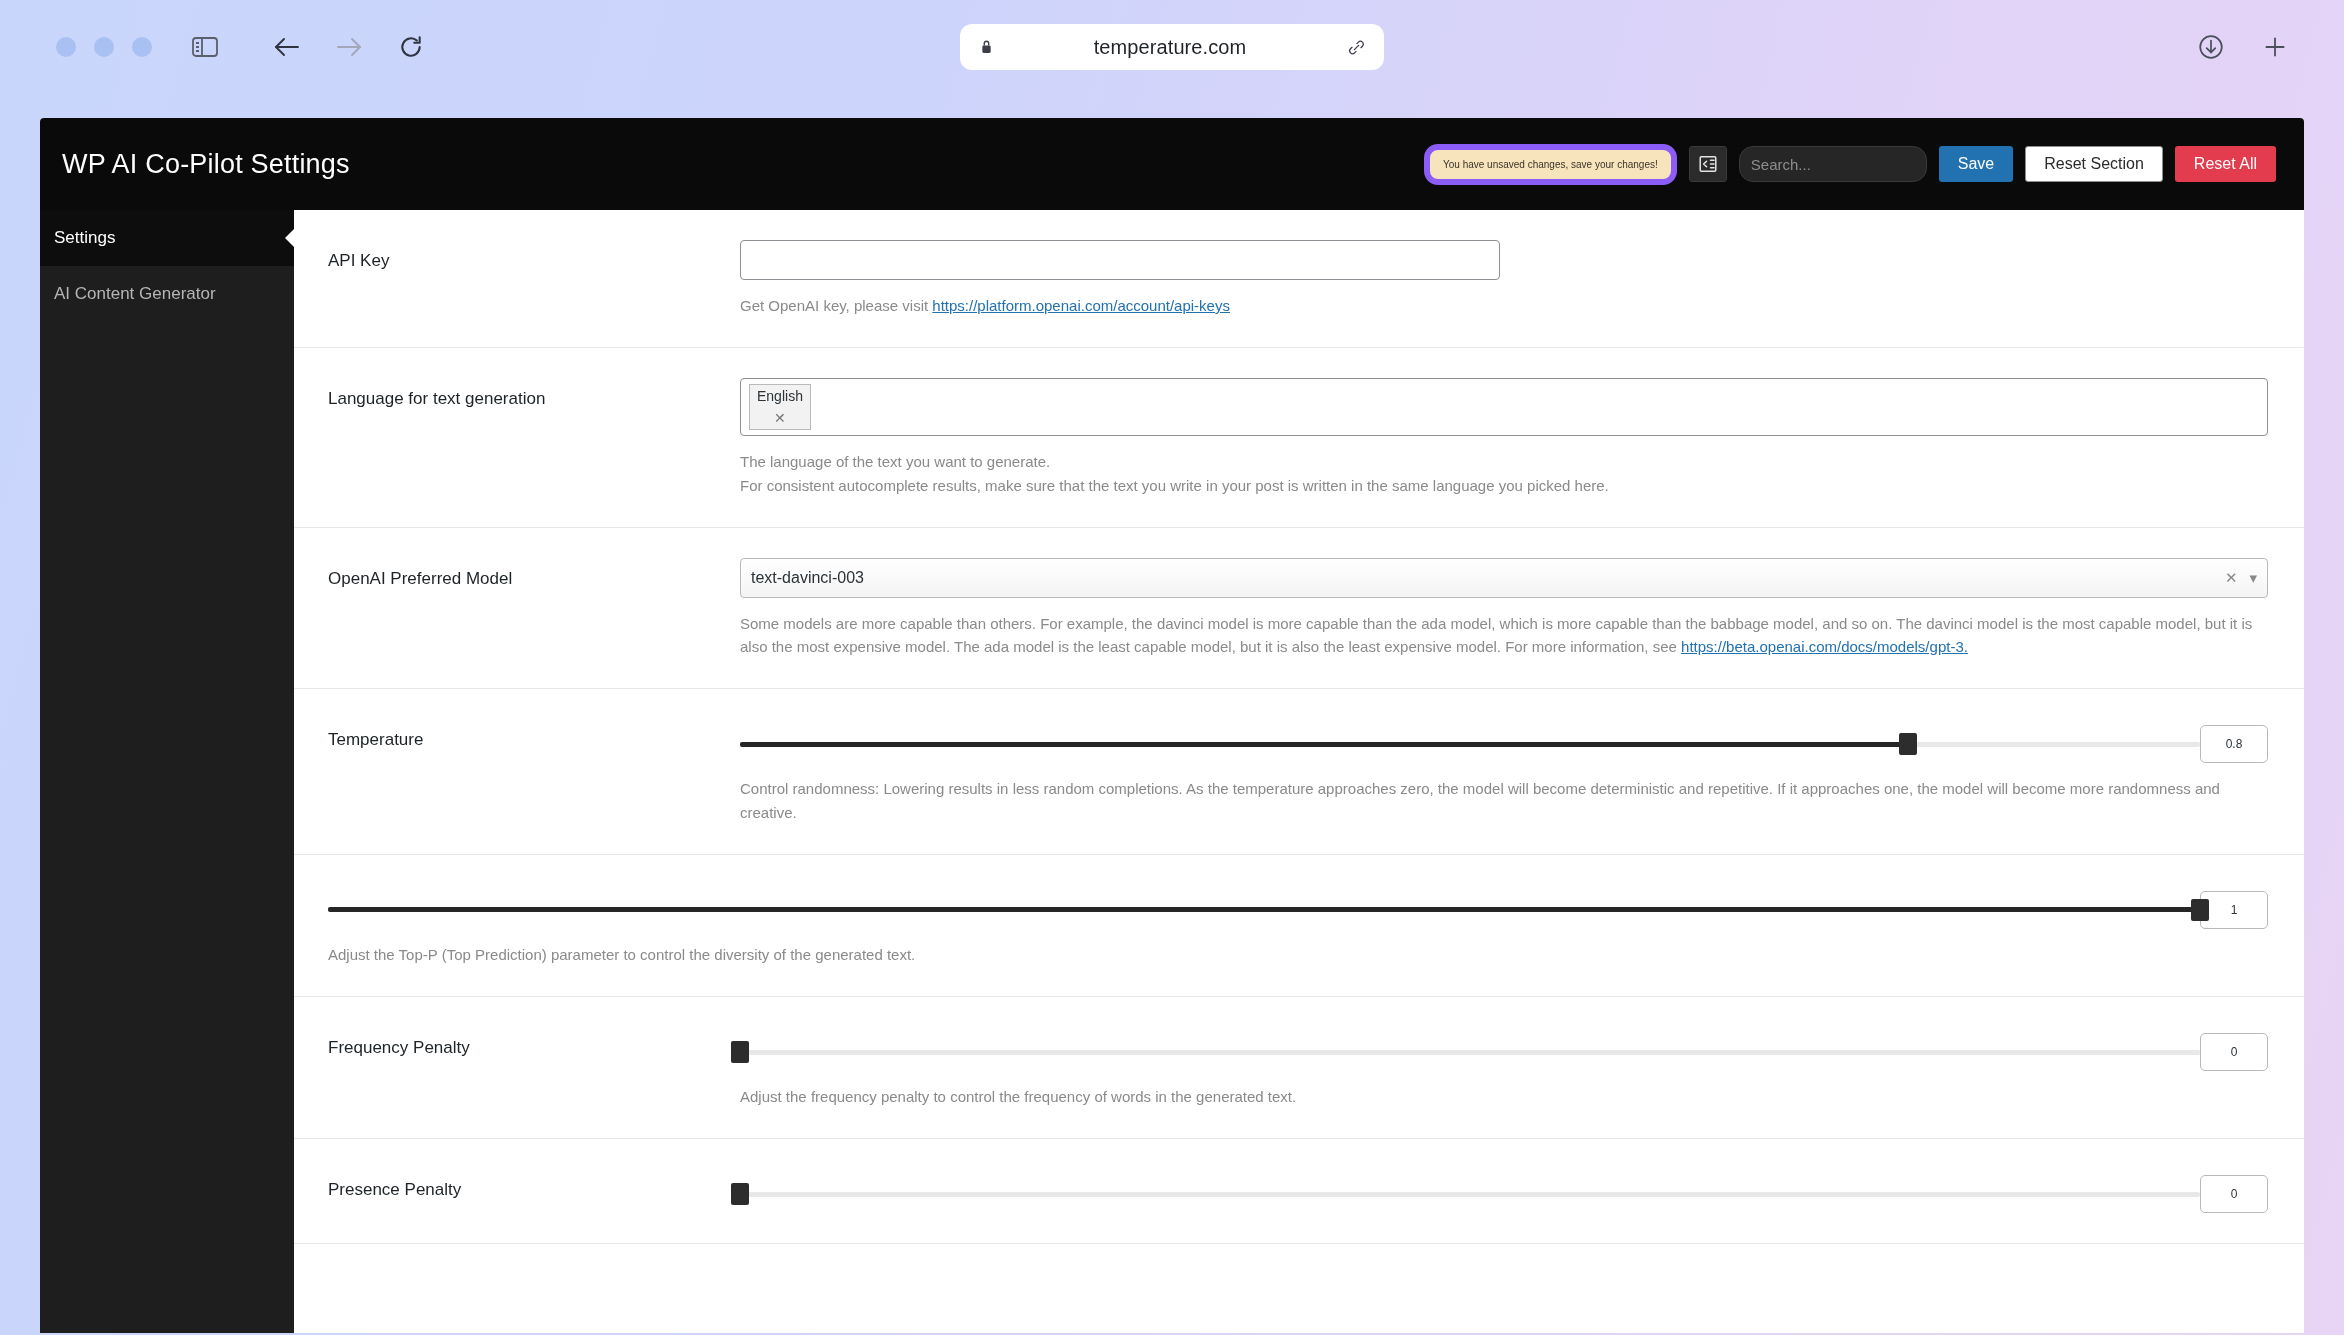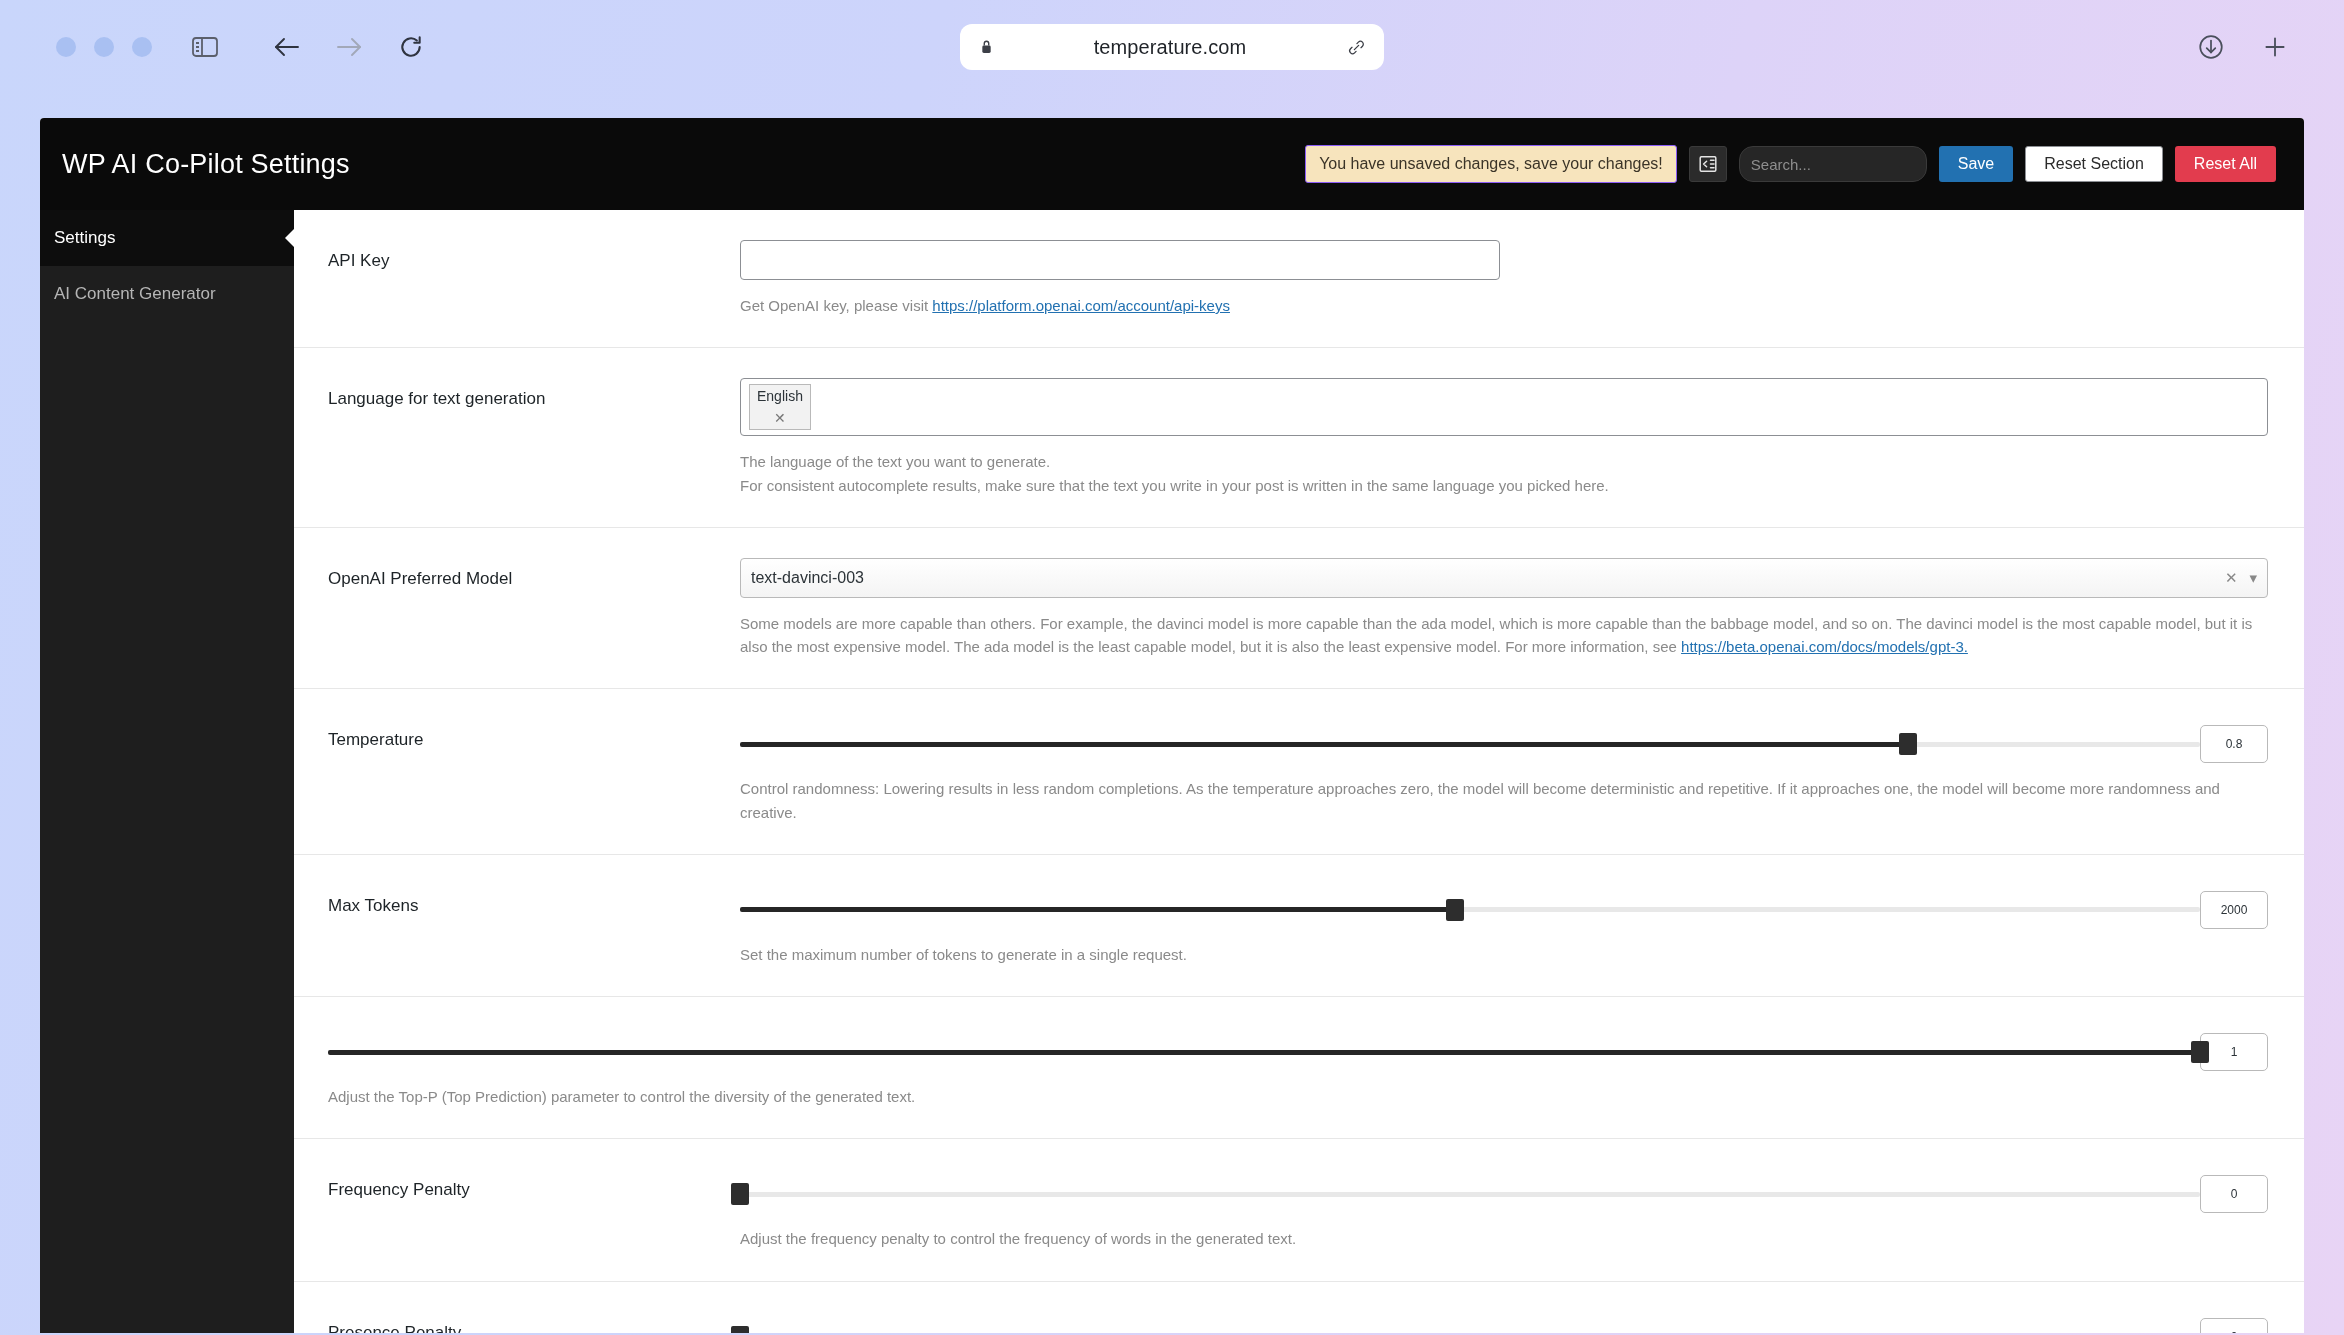--- a/index.html
+++ b/index.html
@@ -91,25 +91,25 @@
   .app-title {
     color: #ffffff;
     font-size: 27px;
     font-weight: 400;
     letter-spacing: .2px;
   }
   .header-actions { margin-left: auto; display: flex; align-items: center; gap: 12px; }
   .unsaved-badge {
     background: #f7e4bd;
     color: #3b3428;
-    font-size: 16px;
+    font-size: 10px;
     padding: 9px 13px;
-    border-radius: 3px;
+    border-radius: 14px;
     white-space: nowrap;
-    border: 1px solid #8b5cf6;
+    border: 6px solid #8b5cf6;
   }
   .collapse-btn {
     width: 38px; height: 36px;
     background: #2b2b2b;
     border: 1px solid #3a3a3a;
     border-radius: 3px;
     display: flex; align-items: center; justify-content: center;
     color: #e4e4e4;
   }
   .search-box {
@@ -461,34 +461,20 @@
                 <div class="slider-track"></div>
                 <div class="slider-fill" style="width: 80%;"></div>
                 <div class="slider-handle" style="left: 80%;"></div>
               </div>
               <div class="slider-value">0.8</div>
             </div>
             <div class="help-text">Control randomness: Lowering results in less random completions. As the temperature approaches zero, the model will become deterministic and repetitive. If it approaches one, the model will become more randomness and creative.</div>
           </div>
         </div>
 
-        <div class="field-row">
-          <div class="field-label">Max Tokens</div>
-          <div class="field-control">
-            <div class="slider-line">
-              <div class="slider">
-                <div class="slider-track"></div>
-                <div class="slider-fill" style="width: 49%;"></div>
-                <div class="slider-handle" style="left: 49%;"></div>
-              </div>
-              <div class="slider-value">2000</div>
-            </div>
-            <div class="help-text">Set the maximum number of tokens to generate in a single request.</div>
-          </div>
-        </div>
 
         <div class="field-row">
           <div class="field-control">
             <div class="slider-line">
               <div class="slider">
                 <div class="slider-track"></div>
                 <div class="slider-fill" style="width: 100%;"></div>
                 <div class="slider-handle" style="left: 100%;"></div>
               </div>
               <div class="slider-value">1</div>

